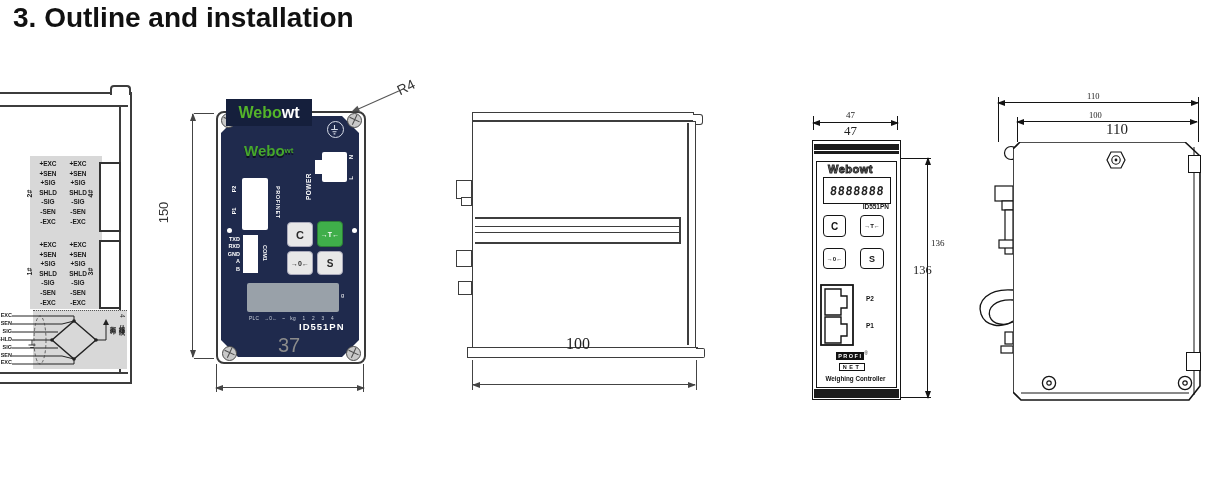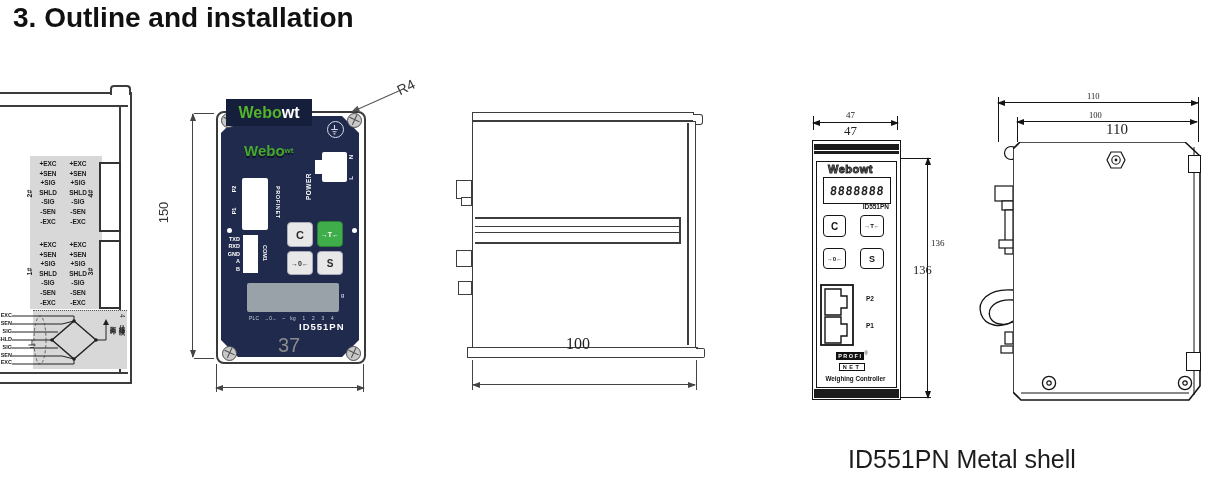--- a/index.html
+++ b/index.html
@@ -313,15 +313,14 @@
     <circle cx="8" cy="8" r="2.2" fill="none" stroke="#141414" stroke-width="1.2"></circle>
   </svg>
   <svg class="abs" style="left:1177px;top:375px;width:16px;height:16px;" viewBox="0 0 16 16">
     <circle cx="8" cy="8" r="6.6" fill="#fff" stroke="#141414" stroke-width="1.3"></circle>
     <circle cx="8" cy="8" r="2.2" fill="none" stroke="#141414" stroke-width="1.2"></circle>
   </svg>
 
   <div class="abs" style="left:1188px;top:155px;width:11px;height:16px;border:1.4px solid #141414;background:#fff;"></div>
   <div class="abs" style="left:1186px;top:352px;width:13px;height:17px;border:1.4px solid #141414;background:#fff;"></div>
 
-  <div class="cap" style="left:848px;top:445px;">ID551PN  Metal shell</div>
 
 </div>
 
 </body></html>

